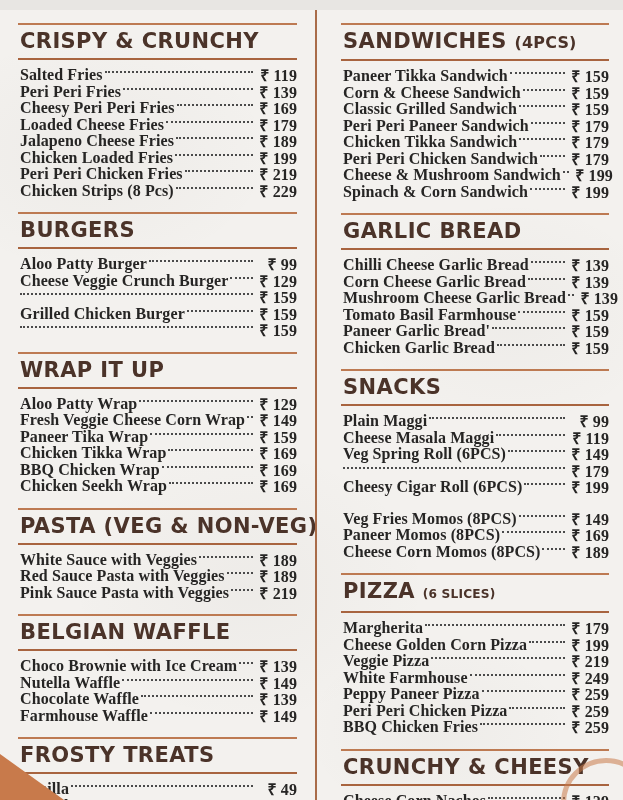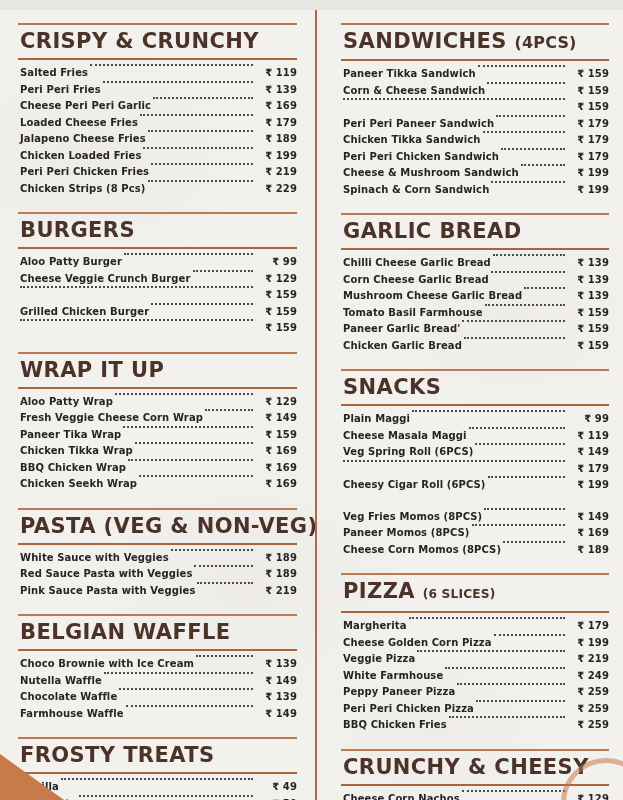--- a/index.html
+++ b/index.html
@@ -47,26 +47,27 @@
     line-height: 25px;
     white-space: nowrap;
   }
   .section-title .suffix { font-size: 0.76em; letter-spacing: 0.2px; }
   .section-title .suffix-small { font-size: 0.58em; }
 
   .items { padding-top: 7px; }
 
   .item-row {
     display: flex;
-    align-items: flex-start;
+    align-items: center;
     height: 16.5px;
-    font-size: 10px;
+    font-size: 16px;
     font-weight: bold;
     color: #262524;
     letter-spacing: 0.1px;
+    font-family: Liberation Serif, serif;
   }
   .item-name { white-space: nowrap; padding-left: 2px; }
   .dots {
     flex: 1 1 auto;
     min-width: 6px;
     border-bottom: 2px dotted #4a4a4a;
     margin: 0 2px;
     transform: translateY(-3px);
   }
   .item-price {
@@ -108,21 +109,21 @@
               <span class="item-name">Salted Fries</span>
               <span class="dots"></span>
               <span class="item-price">₹ 119</span>
             </div>
             <div class="item-row">
               <span class="item-name">Peri Peri Fries</span>
               <span class="dots"></span>
               <span class="item-price">₹ 139</span>
             </div>
             <div class="item-row">
-              <span class="item-name">Cheese Peri Peri Garlic</span>
+              <span class="item-name">Cheesy Peri Peri Fries</span>
               <span class="dots"></span>
               <span class="item-price">₹ 169</span>
             </div>
             <div class="item-row">
               <span class="item-name">Loaded Cheese Fries</span>
               <span class="dots"></span>
               <span class="item-price">₹ 179</span>
             </div>
             <div class="item-row">
               <span class="item-name">Jalapeno Cheese Fries</span>
@@ -290,20 +291,21 @@
               <span class="item-name">Paneer Tikka Sandwich</span>
               <span class="dots"></span>
               <span class="item-price">₹ 159</span>
             </div>
             <div class="item-row">
               <span class="item-name">Corn &amp; Cheese Sandwich</span>
               <span class="dots"></span>
               <span class="item-price">₹ 159</span>
             </div>
             <div class="item-row">
+              <span class="item-name">Classic Grilled Sandwich</span>
               <span class="dots"></span>
               <span class="item-price">₹ 159</span>
             </div>
             <div class="item-row">
               <span class="item-name">Peri Peri Paneer Sandwich</span>
               <span class="dots"></span>
               <span class="item-price">₹ 179</span>
             </div>
             <div class="item-row">
               <span class="item-name">Chicken Tikka Sandwich</span>

